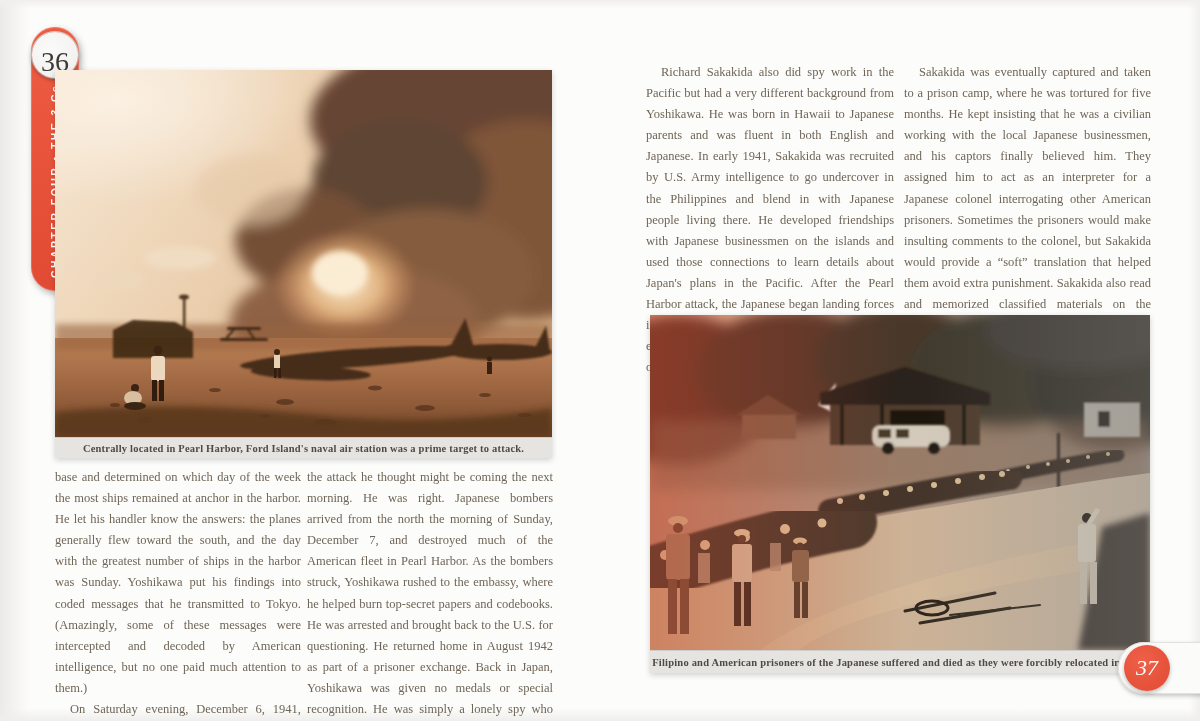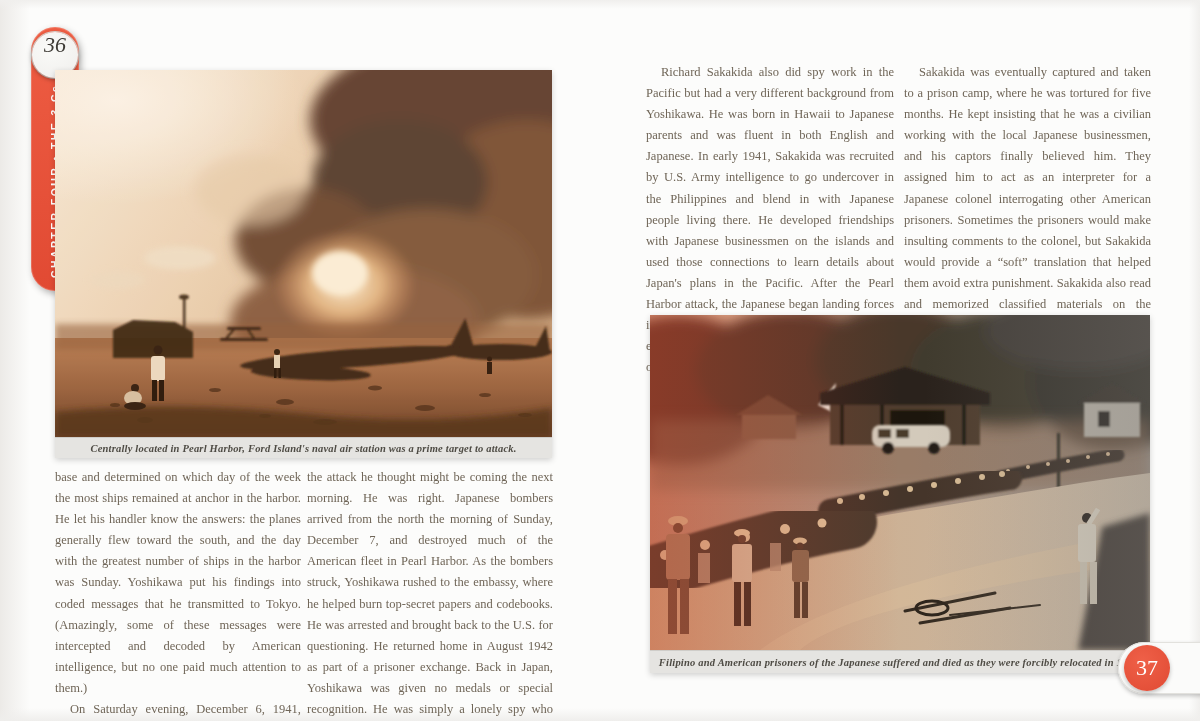--- a/index.html
+++ b/index.html
@@ -20,40 +20,40 @@
     position:absolute; left:31px; top:27px; width:48px; height:264px;
     background:linear-gradient(180deg,#ee5d43,#e14a33);
     border-radius:24px;
     box-shadow:2px 3px 7px rgba(0,0,0,.30), inset 0 0 0 1px rgba(255,255,255,.18);
   }
   .badge36 {
     position:absolute; left:1px; top:5px; width:46px; height:46px;
     background:radial-gradient(circle at 40% 35%, #fafaf8, #efeeec);
     border-radius:50%;
     box-shadow:0 2px 4px rgba(0,0,0,.35), 0 0 0 1px #dcd9d4;
-    display:flex; align-items:flex-start; justify-content:center;
-    font-style:italic; font-size:22px; color:#3d3a35;
+    display:flex; align-items:flex-end; justify-content:center;
+    font-size:28px; color:#3d3a35;
   }
   .tab-text {
     position:absolute; left:0; right:0; top:58px; bottom:14px;
     writing-mode:vertical-rl; transform:rotate(180deg);
     display:flex; align-items:center; justify-content:center;
     color:#ffffff; font-family:"Liberation Sans", sans-serif;
     font-size:10.5px; font-weight:bold; letter-spacing:2.4px; white-space:nowrap;
   }
 
   
   figure { margin:0; position:absolute; box-shadow:0 2px 6px rgba(0,0,0,.18); background:#fff; }
   .photo-left  { left:55px;  top:70px;  width:497px; }
   .photo-right { left:650px; top:315px; width:500px; }
   figure svg { display:block; }
   figcaption {
     background:#e5e4e1; border-top:1px solid #cfcdc9;
     display:flex; align-items:center; justify-content:center;
-    font-size:10.5px; font-weight:bold; font-style:italic; color:#4e4b44;
+    font-size:10.5px; font-weight:bold; color:#4e4b44;
     letter-spacing:.2px;
   }
   .photo-left  figcaption { height:20px; }
   .photo-right figcaption { height:22px; }
 
   
   .col {
     position:absolute; width:246px;
     font-size:12.5px; line-height:21.1px; text-align:justify;
     color:#6f6557; hyphens:auto; -webkit-hyphens:auto;
@@ -70,21 +70,21 @@
     position:absolute; left:1118px; top:642px; width:92px; height:52px;
     background:#fbfbfa; border-radius:26px 0 0 26px;
     box-shadow:0 2px 4px rgba(0,0,0,.22), inset 0 0 0 1px #e2e1dd;
   }
   .badge37 {
     position:absolute; left:1124px; top:645px; width:46px; height:46px;
     background:radial-gradient(circle at 40% 35%, #ef6048, #e04a33);
     border-radius:50%;
     box-shadow:0 2px 4px rgba(0,0,0,.25);
     display:flex; align-items:center; justify-content:center;
-    font-size:22px; color:#ffffff;
+    font-style:italic; font-size:22px; color:#ffffff;
   }
 </style>
 </head>
 <body>
 
 <div class="spread">
 
   <div class="edge edge-left"></div>
   <div class="edge edge-top"></div>
   <div class="edge edge-bottom"></div>

